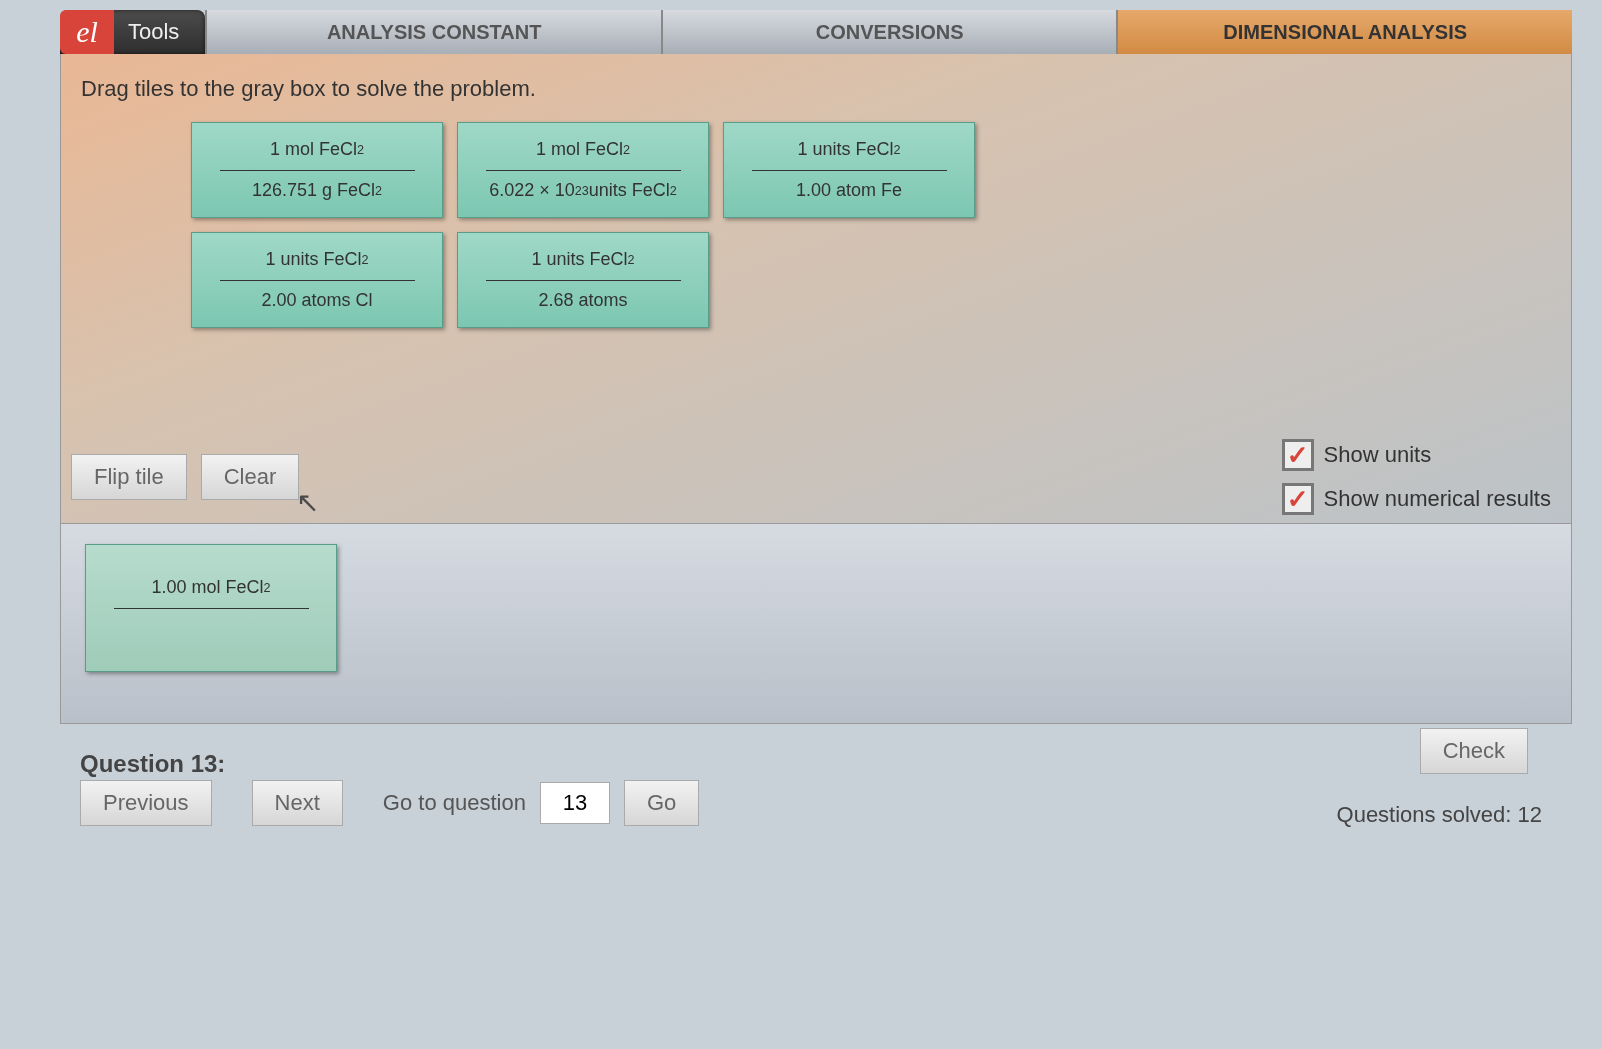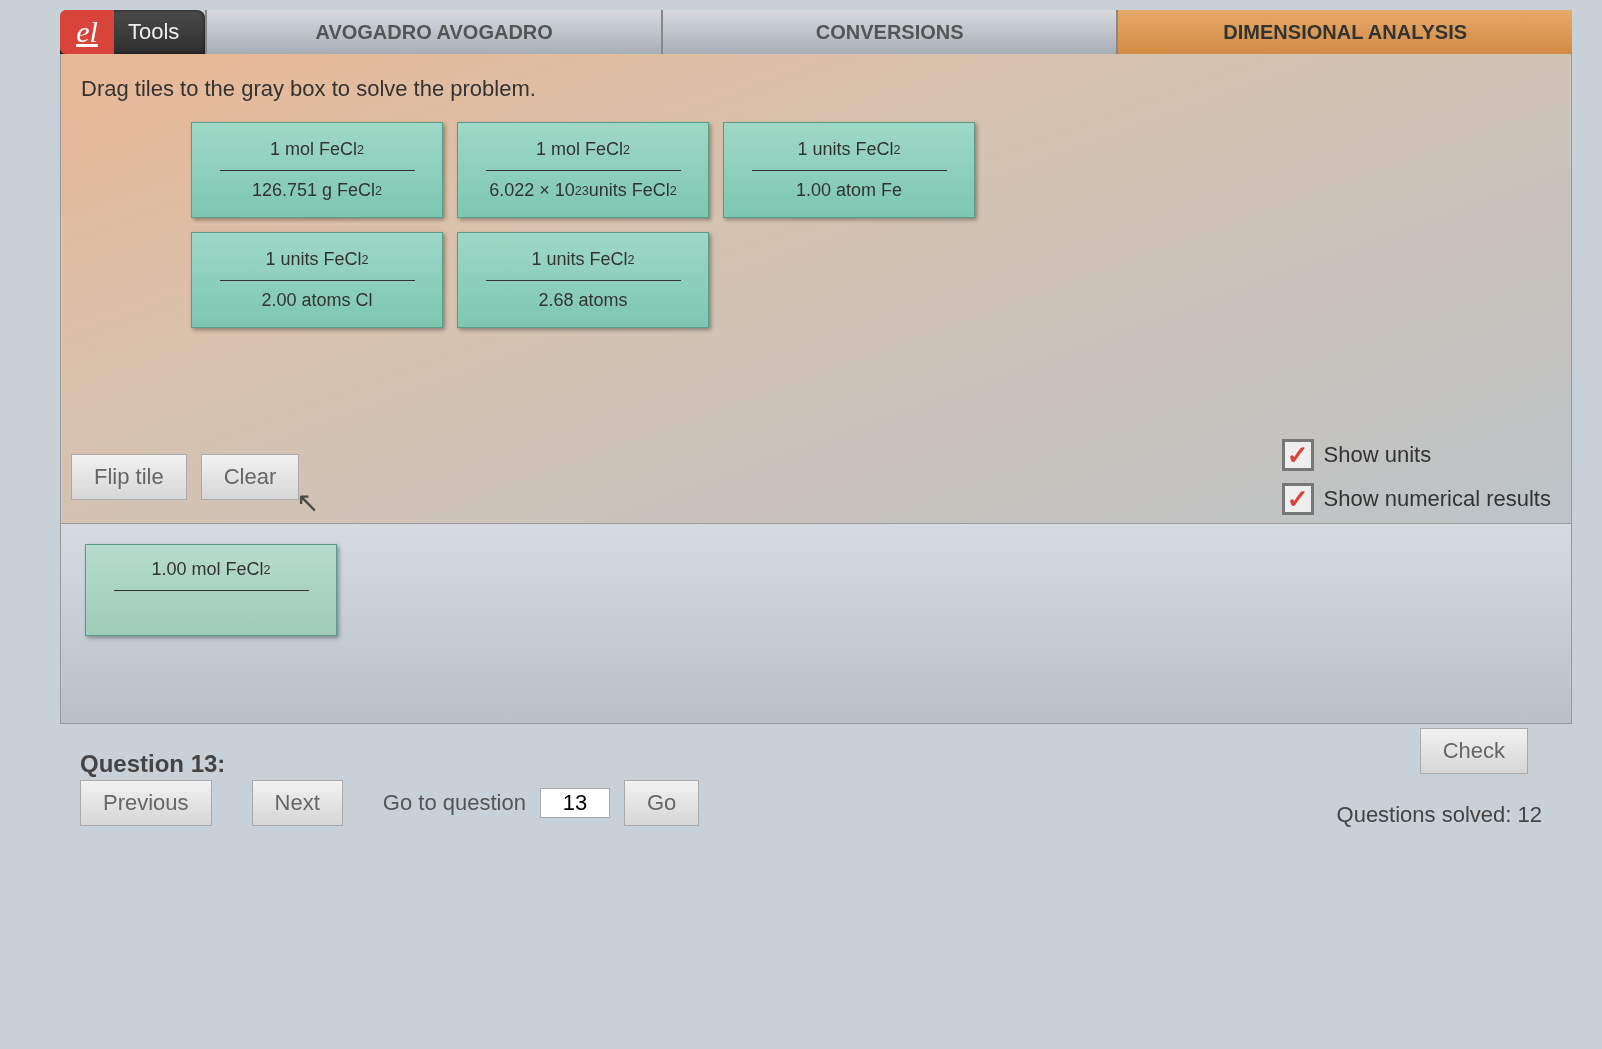--- a/index.html
+++ b/index.html
@@ -35,21 +35,20 @@
   .logo {
     width: 54px; height: 44px;
     background: #d9443a;
     border-radius: 6px 0 0 6px;
     display:flex; align-items:center; justify-content:center;
     font-family: cursive;
     font-size: 30px;
     font-style: italic;
     color: #fff;
     margin-right: 14px;
-    text-decoration: underline;
   }
   .tools-label { color: #eee; font-size: 22px; }
   .tab {
     flex: 1;
     display:flex; align-items:center; justify-content:center;
     font-size: 20px;
     font-weight: bold;
     color: #555;
     background: linear-gradient(#d7dbe0,#a8aeb6);
     border-left: 2px solid #888;
@@ -153,37 +152,37 @@
   
   .dropzone {
     background: linear-gradient(#d6dbe2,#b9c0c9);
     border: 1px solid #999;
     border-top: none;
     height: 200px;
     padding: 20px 24px;
     display:flex; align-items:flex-start;
   }
   .given-tile {
-    width: 252px; height: 92px;
+    width: 252px; height: 128px;
     background: linear-gradient(#b6dccd,#9fcbb9);
   }
   .given-tile .den { color: transparent; } 
 
   
   .footer {
     padding: 26px 20px 0 20px;
     position: relative;
   }
   .q-title { font-size: 24px; font-weight: bold; margin-bottom: 2px; color:#444; }
   .q-text { font-size: 22px; color:#555; margin-bottom: 30px; }
   .nav-row { display:flex; align-items:center; gap: 40px; }
   .nav-row .btn { margin-right: 0; }
   .nav-row .goto { display:flex; align-items:center; gap:14px; font-size:22px; color:#555; }
   .qnum-input {
-    width: 70px; height: 30px; font-size:22px; text-align:center;
+    width: 70px; height: 42px; font-size:22px; text-align:center;
     border:1px solid #aaa; background:#fff;
   }
   .check-btn {
     position:absolute; right: 30px; top: 4px;
   }
   .solved {
     position:absolute; right: 30px; top: 78px;
     font-size: 22px; color: #444;
   }
 </style>
@@ -191,21 +190,21 @@
 <body>
 
 <div class="app">
 
   <div class="header">
     <div class="logo-tools">
       <div class="logo">el</div>
       <span class="tools-label">Tools</span>
     </div>
     <div class="tab">
-        <span>AVOGADRO AVOGADRO</span>
+        <span>ANALYSIS CONSTANT</span>
       </div>
     <div class="tab">
         <span>CONVERSIONS</span>
       </div>
     <div class="tab active">
         <span>DIMENSIONAL ANALYSIS</span>
       </div>
   </div>
 
   <div class="workarea">

